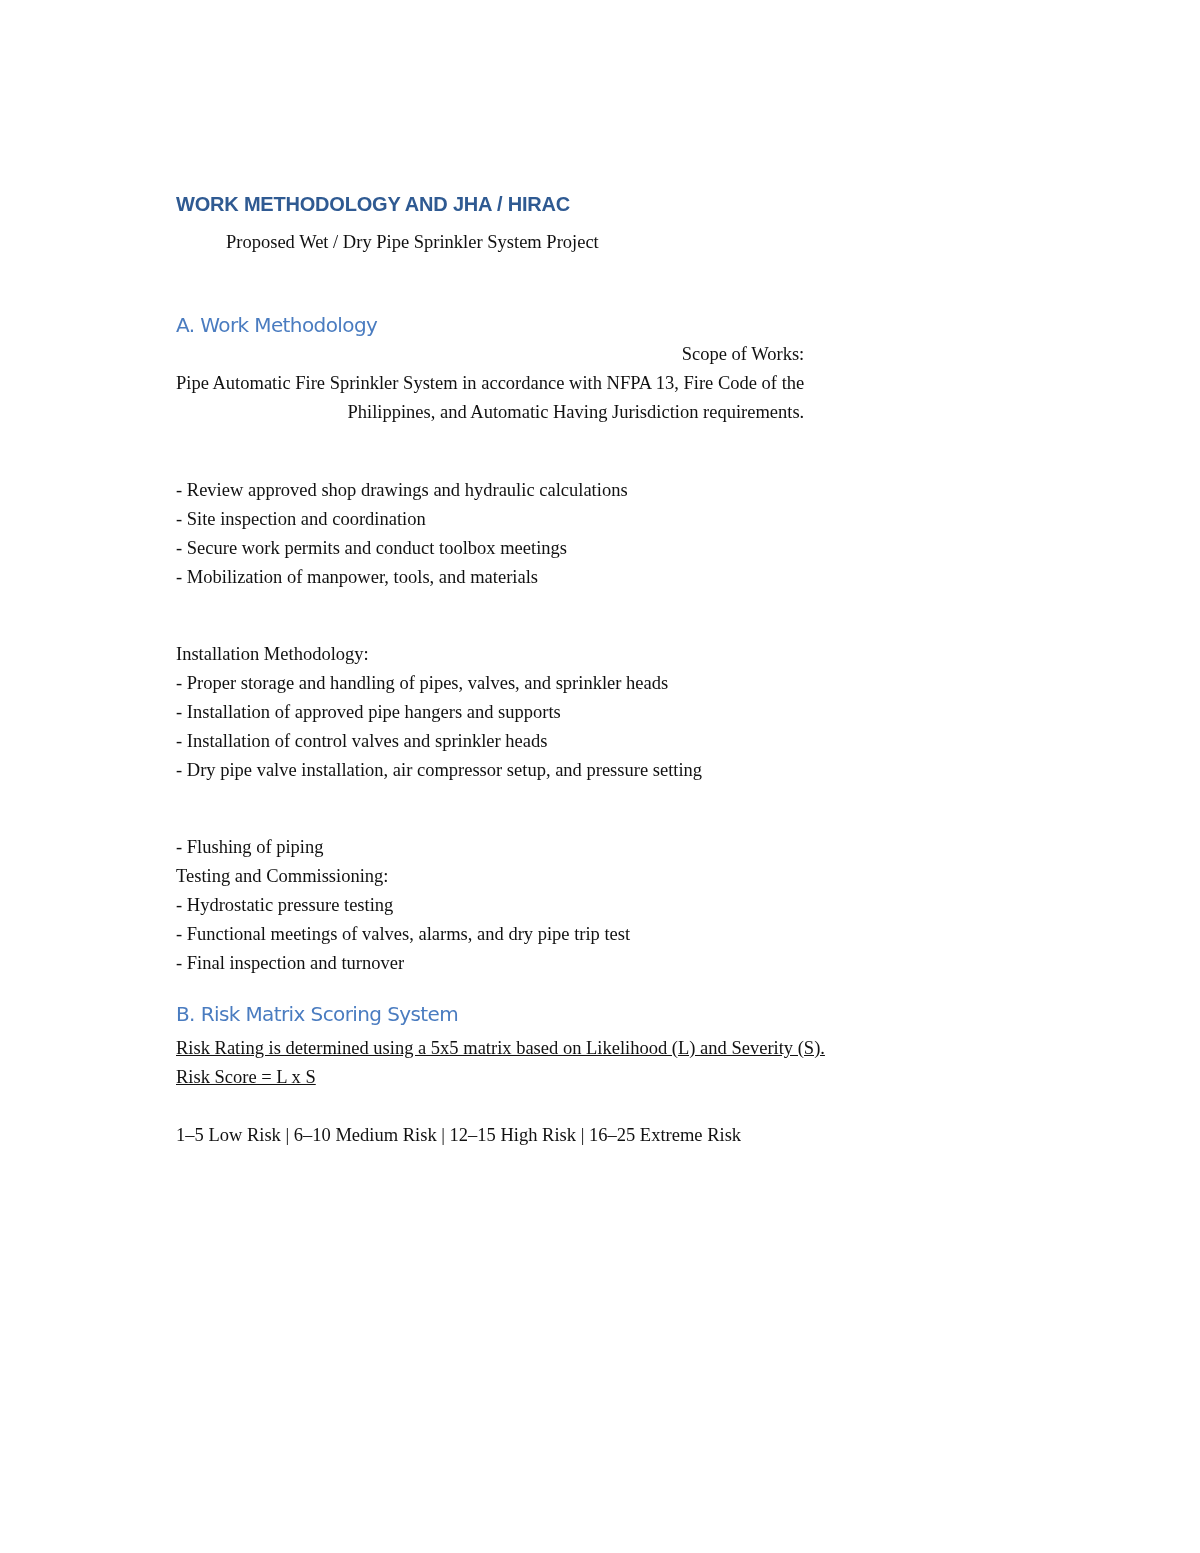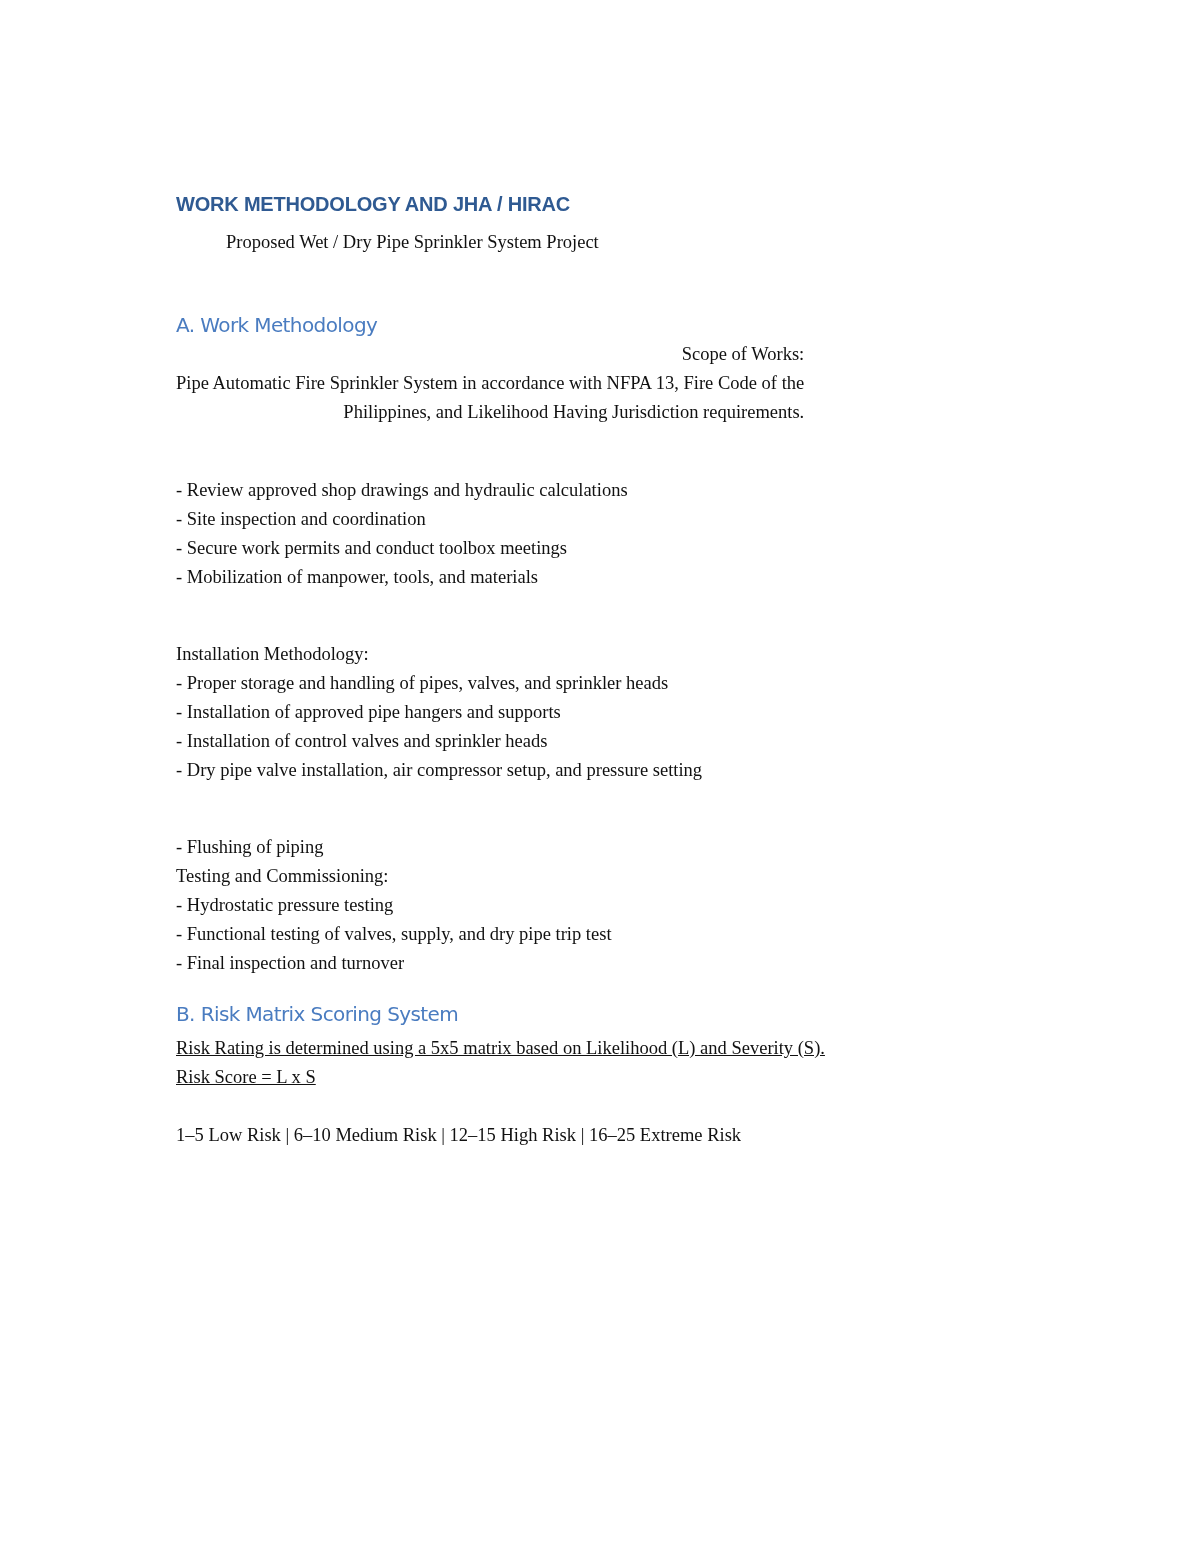--- a/index.html
+++ b/index.html
@@ -29,21 +29,21 @@
 <div class="page">
 
   <div class="title">WORK METHODOLOGY AND JHA / HIRAC</div>
   <div class="subtitle body-text">Proposed Wet / Dry Pipe Sprinkler System Project</div>
 
   <div class="h2" style="top:307px;margin-top:6px;">A. Work Methodology</div>
 
   <div class="block body-text" style="top:340px;text-align:right;">
     <div class="line">Scope of Works:</div>
     <div class="line">Pipe Automatic Fire Sprinkler System in accordance with NFPA 13, Fire Code of the</div>
-    <div class="line">Philippines, and Likelihood Having Jurisdiction requirements.</div>
+    <div class="line">Philippines, and Automatic Having Jurisdiction requirements.</div>
   </div>
 
   <div class="block body-text" style="top:476px;">
     <div class="line">- Review approved shop drawings and hydraulic calculations</div>
     <div class="line">- Site inspection and coordination</div>
     <div class="line">- Secure work permits and conduct toolbox meetings</div>
     <div class="line">- Mobilization of manpower, tools, and materials</div>
   </div>
 
   <div class="block body-text" style="top:640px;">
@@ -51,21 +51,21 @@
     <div class="line">- Proper storage and handling of pipes, valves, and sprinkler heads</div>
     <div class="line">- Installation of approved pipe hangers and supports</div>
     <div class="line">- Installation of control valves and sprinkler heads</div>
     <div class="line">- Dry pipe valve installation, air compressor setup, and pressure setting</div>
   </div>
 
   <div class="block body-text" style="top:833px;">
     <div class="line">- Flushing of piping</div>
     <div class="line">Testing and Commissioning:</div>
     <div class="line">- Hydrostatic pressure testing</div>
-    <div class="line">- Functional testing of valves, supply, and dry pipe trip test</div>
+    <div class="line">- Functional meetings of valves, alarms, and dry pipe trip test</div>
     <div class="line">- Final inspection and turnover</div>
   </div>
 
   <div class="h2" style="top:1002px;">B. Risk Matrix Scoring System</div>
 
   <div class="block body-text" style="top:1034px;text-decoration:underline;">
     <div class="line">Risk Rating is determined using a 5x5 matrix based on Likelihood (L) and Severity (S).</div>
     <div class="line">Risk Score = L x S</div>
   </div>
 

